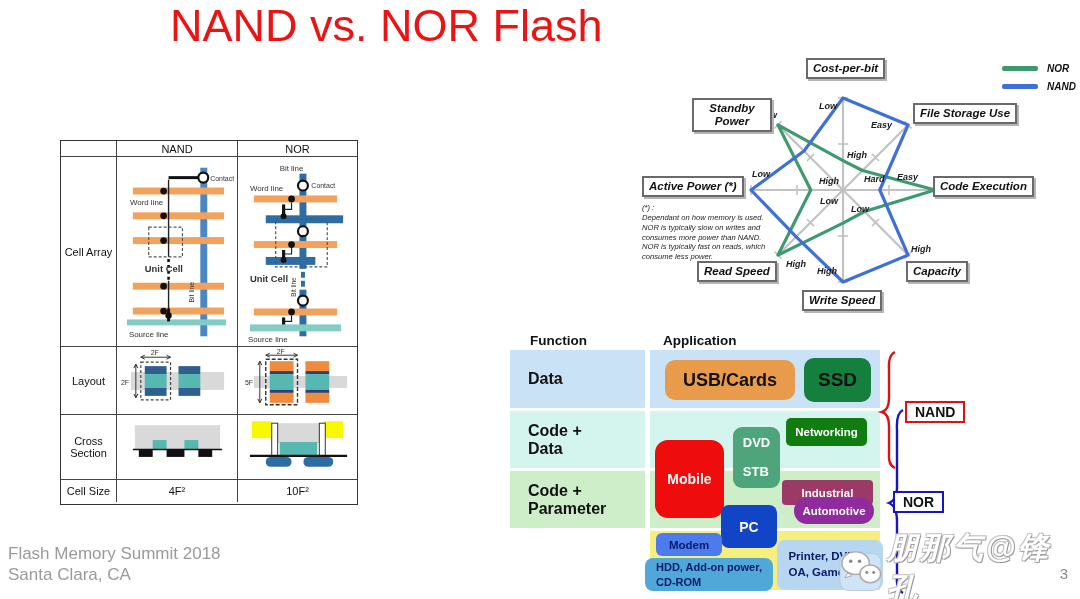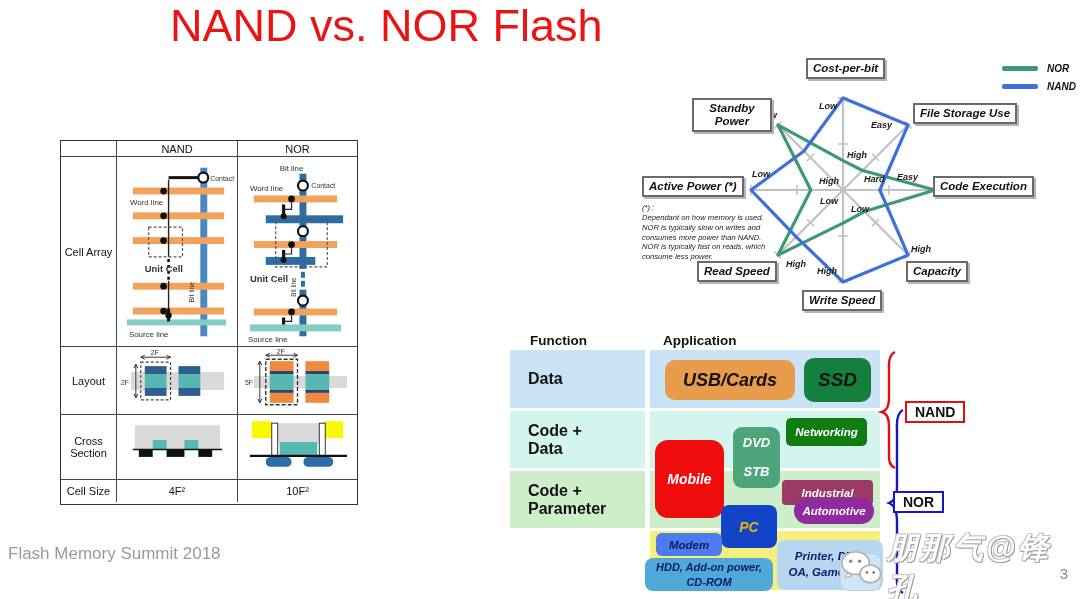--- a/index.html
+++ b/index.html
@@ -57,21 +57,21 @@
   .func{position:absolute;left:505px;top:330px;width:575px;height:266px;font-size:13px;}
   .func-hdr{position:absolute;top:3px;font-weight:bold;font-size:13.5px;color:#111;}
   .fh-function{left:25px;}
   .fh-application{left:158px;}
   .frow{position:absolute;left:5px;width:135px;display:flex;align-items:center;
         padding-left:18px;box-sizing:border-box;font-weight:bold;font-size:16px;}
   .arow{position:absolute;left:145px;width:230px;}
   .r1{top:20px;height:58px;} .r2{top:81px;height:57px;}
   .r3{top:141px;height:57px;} .r4{top:201px;height:59px;}
   .appbox{position:absolute;display:flex;align-items:center;justify-content:center;
-          text-align:center;font-weight:bold;box-sizing:border-box;z-index:2;font-style:italic;}
+          font-weight:bold;box-sizing:border-box;z-index:2;}
   .b-usb{left:160px;top:30px;width:130px;height:40px;border-radius:10px;font-size:18px;}
   .b-ssd{left:299px;top:28px;width:67px;height:44px;border-radius:10px;font-size:19px;}
   .b-net{left:281px;top:88px;width:81px;height:28px;border-radius:5px;font-size:11.5px;}
   .b-dvd{left:228px;top:97px;width:47px;height:61px;border-radius:9px;font-size:13px;line-height:2.2;}
   .b-mobile{left:150px;top:110px;width:69px;height:78px;border-radius:13px;font-size:14px;}
   .b-ind{left:277px;top:150px;width:91px;height:25px;border-radius:4px;font-size:11.5px;}
   .b-auto{left:289px;top:168px;width:80px;height:26px;border-radius:4px;font-size:11.5px;}
   .b-pc{left:216px;top:175px;width:56px;height:43px;border-radius:8px;font-size:14px;}
   .b-modem{left:151px;top:203px;width:66px;height:23px;border-radius:6px;font-size:11.5px;}
   .b-hdd{left:140px;top:228px;width:128px;height:33px;border-radius:8px;font-size:11px;line-height:1.3;}
@@ -340,37 +340,38 @@
     <div class="arow r4" style="background-color: rgb(246, 239, 126);"></div>
 
     <div class="appbox b-usb" style="background-color: rgb(232, 155, 74); color: rgb(17, 17, 17);">USB/Cards</div>
     <div class="appbox b-ssd" style="background-color: #15803d; color: rgb(17, 17, 17);">SSD</div>
     <div class="appbox b-net" style="background-color: rgb(17, 125, 17); color: rgb(255, 255, 255);">Networking</div>
     <div class="appbox b-dvd preline" style="background-color: rgb(78, 165, 123); color: rgb(255, 255, 255);">DVD
 STB</div>
     <div class="appbox b-mobile" style="background-color: rgb(238, 12, 12); color: rgb(255, 255, 255);">Mobile</div>
     <div class="appbox b-ind" style="background-color: rgb(156, 58, 103); color: rgb(255, 255, 255);">Industrial</div>
     <div class="appbox b-auto" style="background-color: rgb(143, 43, 159); color: rgb(255, 255, 255); border-radius: 13px;">Automotive</div>
-    <div class="appbox b-pc" style="background-color: rgb(18, 68, 200); color: #eab308;">PC</div>
+    <div class="appbox b-pc" style="background-color: rgb(18, 68, 200); color: #fef9c3;">PC</div>
     <div class="appbox b-modem" style="background-color: rgb(75, 123, 236); color: rgb(10, 26, 106);">Modem</div>
     <div class="appbox b-hdd preline" style="background-color: rgb(79, 168, 216); color: rgb(10, 26, 106);">HDD, Add-on power,
 CD-ROM</div>
     <div class="appbox b-printer preline" style="background-color: rgb(183, 215, 240); color: rgb(10, 26, 106);">Printer, DVD,
 OA, Games, TV</div>
 
     <svg class="brace-svg" width="575" height="266" viewBox="0 0 575 266">
       <path d="M390 22 Q383 25 384 40 L384 68 Q384 80 377 82 Q384 84 384 96 L384 124 Q383 135 390 138" fill="none" stroke="#dd1111" stroke-width="2.4"></path>
       <path d="M398 80 Q391 83 392 100 L392 158 Q392 170 384 173 Q392 176 392 192 L392 248 Q391 260 398 263" fill="none" stroke="#1616c6" stroke-width="2.4"></path>
     </svg>
     <div class="tagbox tag-nand">NAND</div>
     <div class="tagbox tag-nor">NOR</div>
   </div>
 
   <div class="footer">
     <div>Flash Memory Summit 2018</div>
+    <div>Santa Clara, CA</div>
   </div>
   <div class="pagenum">3</div>
 
   <div class="watermark">
     <svg width="50" height="48" viewBox="0 0 50 48">
       <rect x="2" y="8" width="42" height="38" rx="9" fill="#cfe4f5" stroke="#b7cbe0" stroke-width="1"></rect>
       <ellipse cx="18" cy="18" rx="14" ry="11.5" fill="#ffffff" stroke="#aaaaaa" stroke-width="1.5"></ellipse>
       <circle cx="13" cy="16" r="1.8" fill="#888"></circle>
       <circle cx="22" cy="16" r="1.8" fill="#888"></circle>
       <path d="M10 28 l-3 5 l7 -2 z" fill="#ffffff" stroke="#aaaaaa" stroke-width="1"></path>

